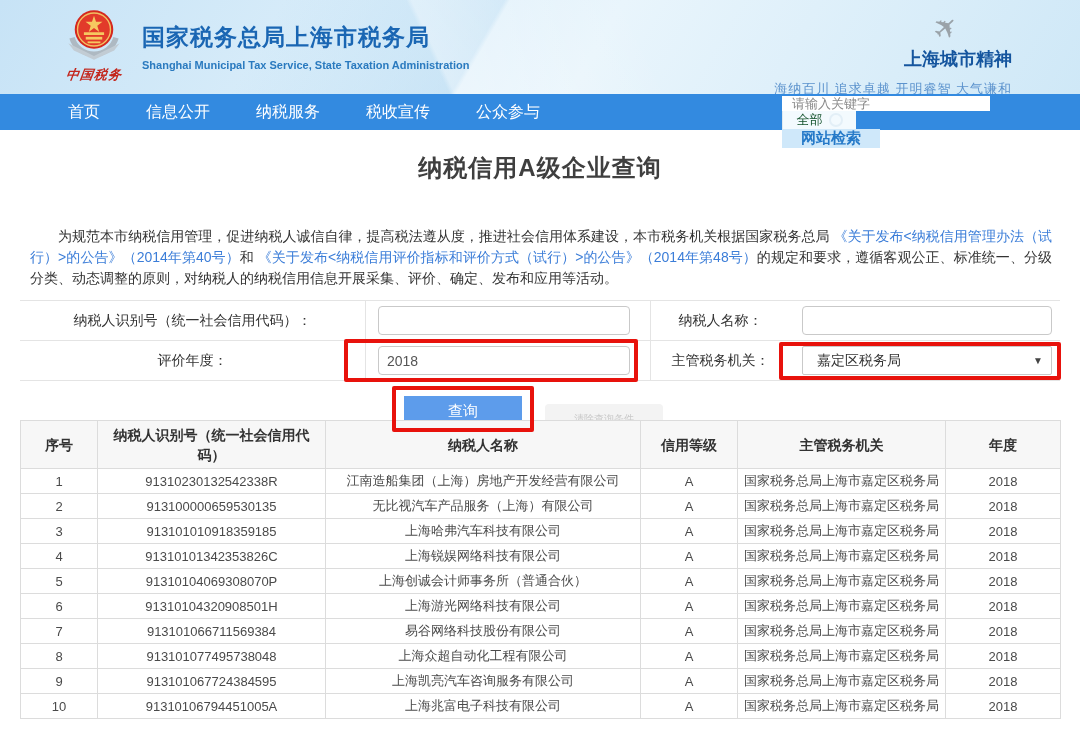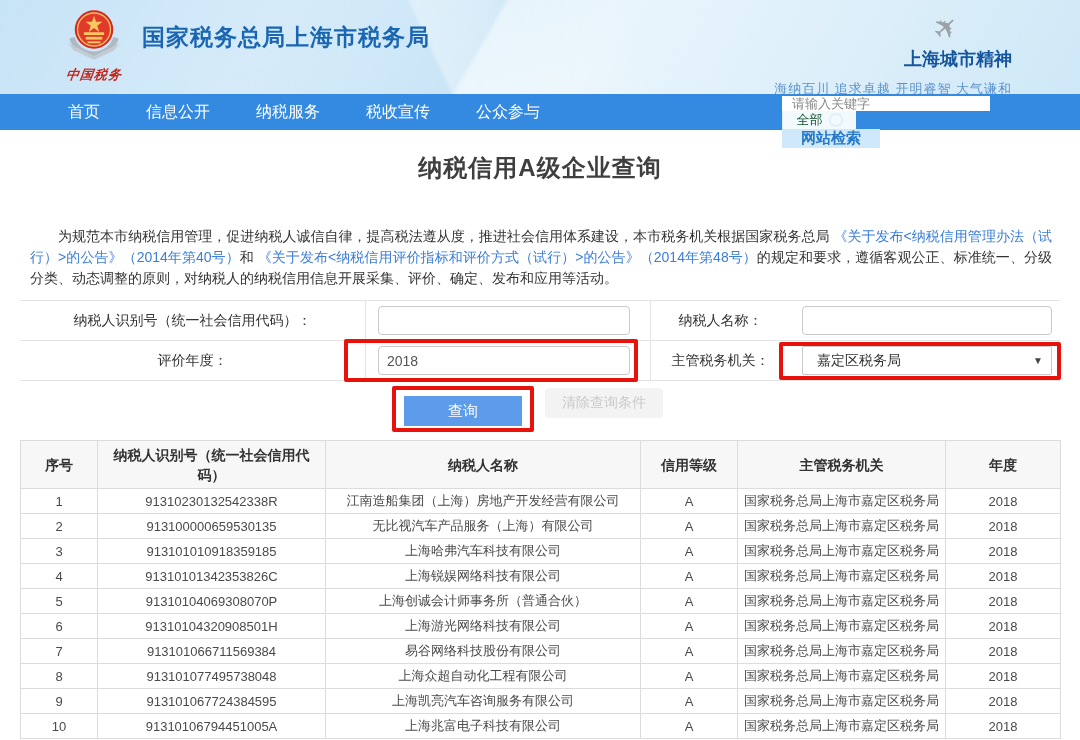--- a/index.html
+++ b/index.html
@@ -97,28 +97,28 @@
   }
   .caret { font-size:10px; color:#444; }
 
   
   .btn-query {
     position:absolute; left:404px; top:396px; width:118px; height:30px;
     background:#5d9ceb; color:#fff; font-size:15px; border:none; border-radius:0;
     cursor:pointer; font-family:inherit;
   }
   .btn-clear {
-    position:absolute; left:545px; top:388px; width:118px; height:30px;
-    background:#f3f3f3; color:#c9c9c9; font-size:14px; border:none; border-radius:4px;
+    position:absolute; left:545px; top:404px; width:118px; height:30px;
+    background:#f3f3f3; color:#c9c9c9; font-size:10px; border:none; border-radius:4px;
     cursor:pointer; font-family:inherit;
   }
 
   
   .result-table {
-    position:absolute; top:440px; left:20px; width:1040px;
+    position:absolute; top:420px; left:20px; width:1040px;
     border-collapse:collapse; table-layout:fixed; font-size:13px; color:#4a4a4a;
   }
   .result-table th, .result-table td {
     border:1px solid #dcdcdc; text-align:center; vertical-align:middle;
     overflow:hidden; white-space:nowrap;
   }
   .result-table th {
     background:#f7f7f7; font-size:14px; font-weight:bold; color:#333;
     height:48px; white-space:normal; line-height:20px; padding:0 14px;
   }
@@ -147,20 +147,21 @@
           <path d="M36 10 l2.2 6.6 l7 0 l-5.6 4.2 l2.1 6.8 l-5.7 -4.2 l-5.7 4.2 l2.1 -6.8 l-5.6 -4.2 l7 0 z" fill="#f6c860"></path>
           <rect x="25" y="28" width="22" height="3" fill="#f6c860"></rect>
           <rect x="27" y="33" width="18" height="3" fill="#f6c860"></rect>
           <rect x="29" y="38" width="14" height="2" fill="#f6c860"></rect>
         </svg>
       </span>
       <div class="emblem-cn">中国税务</div>
     </div>
     <div class="org-names">
       <div class="org-cn">国家税务总局上海市税务局</div>
+      <div class="org-en">Shanghai Municipal Tax Service, State Taxation Administration</div>
     </div>
   </div>
   <div class="spirit">
     <span class="plane-icon">✈</span>
     <div class="spirit-title">上海城市精神</div>
     <div class="spirit-tagline">海纳百川  追求卓越  开明睿智  大气谦和</div>
   </div>
 </div>
 
 <div class="navbar">

